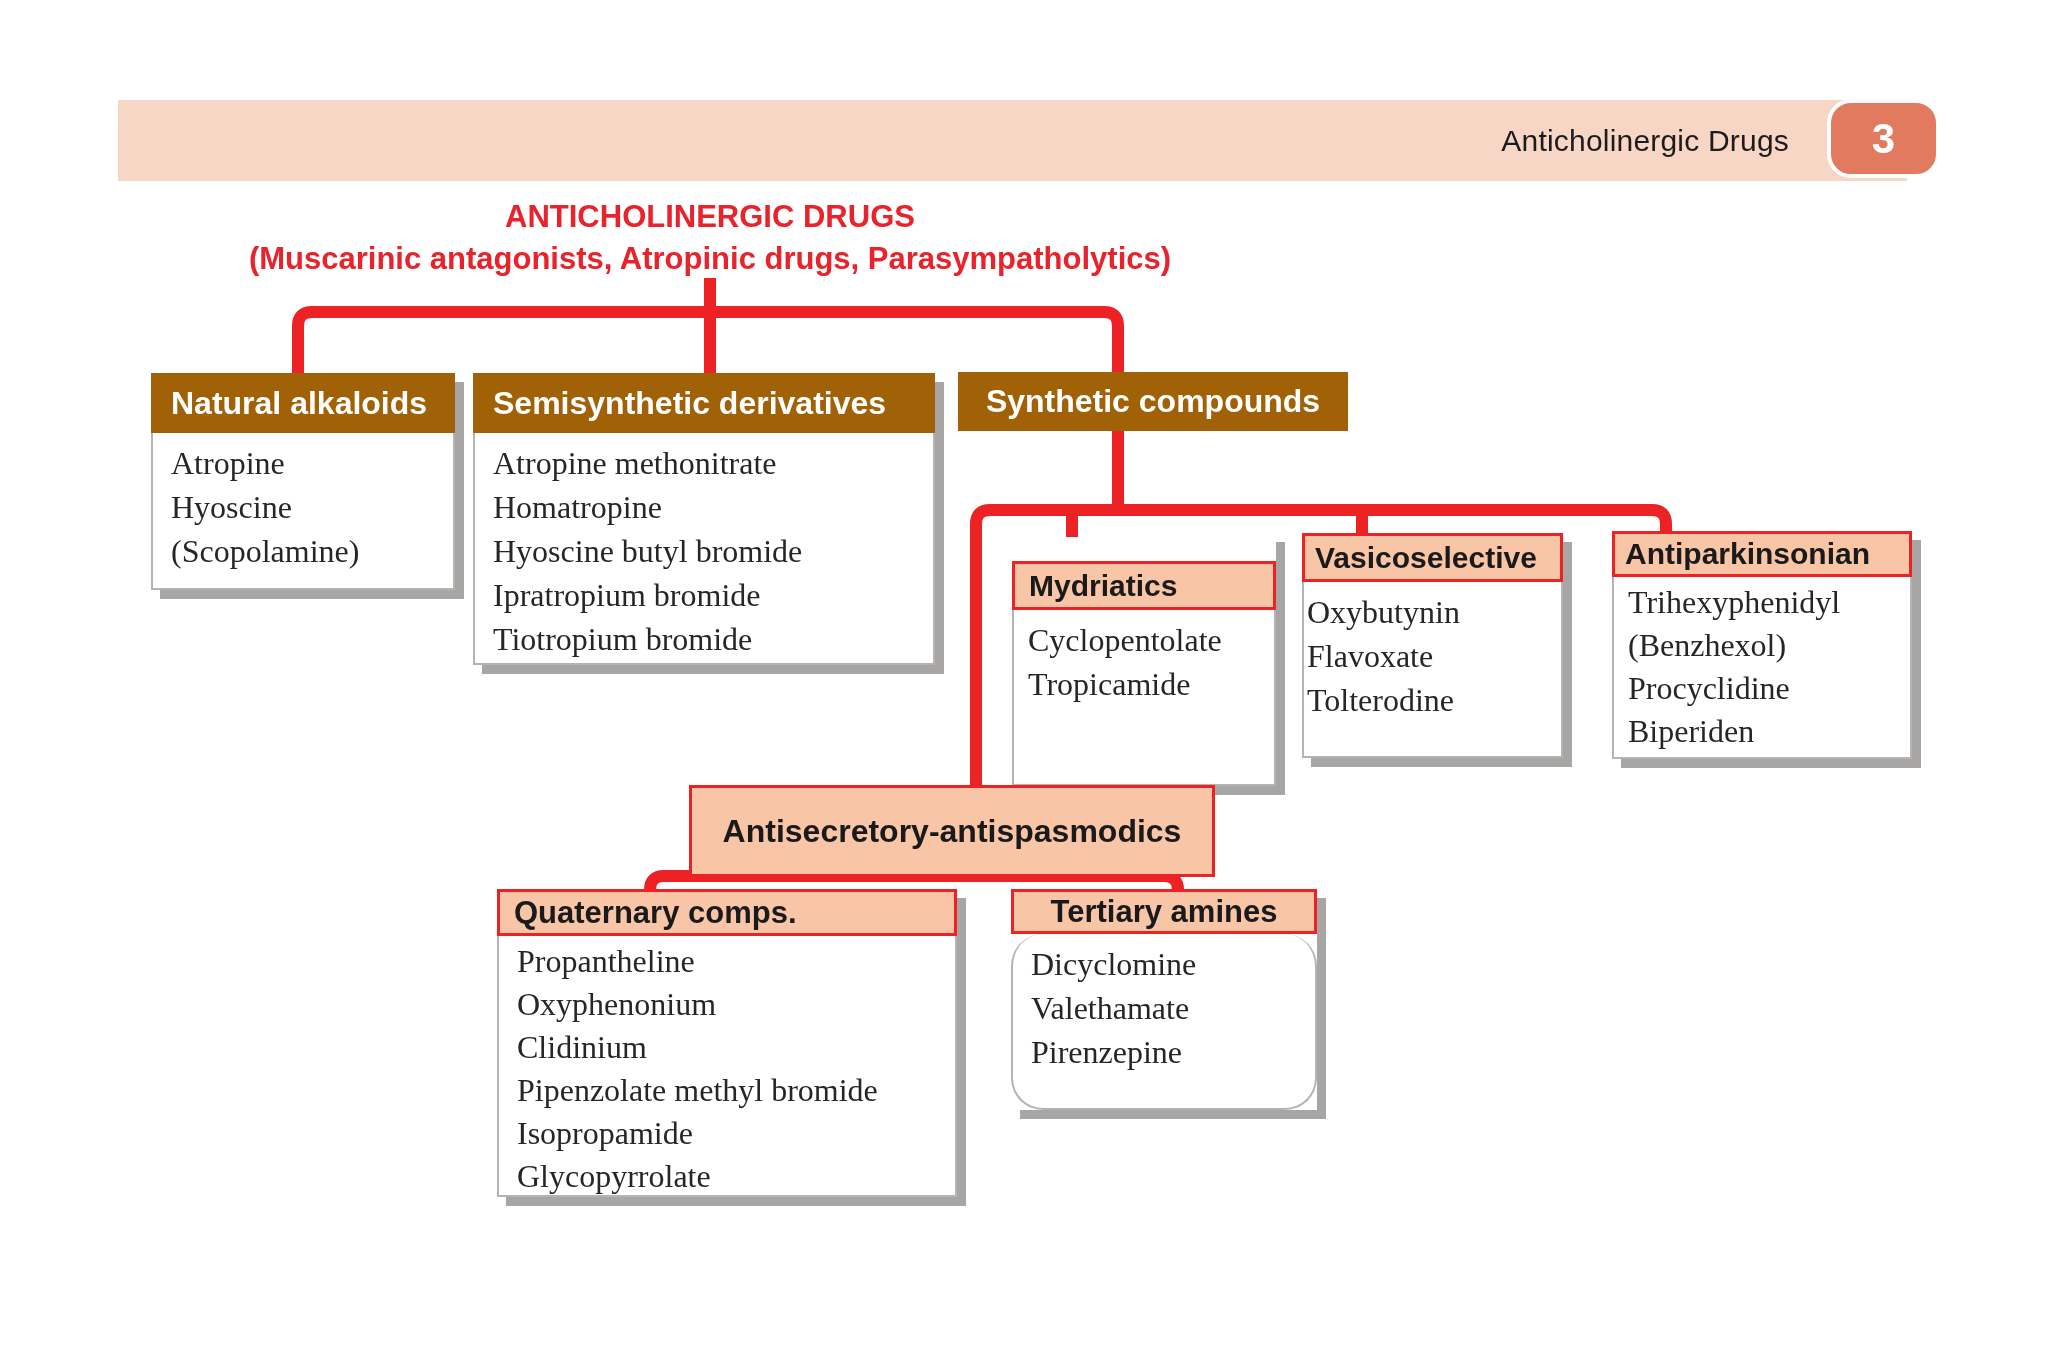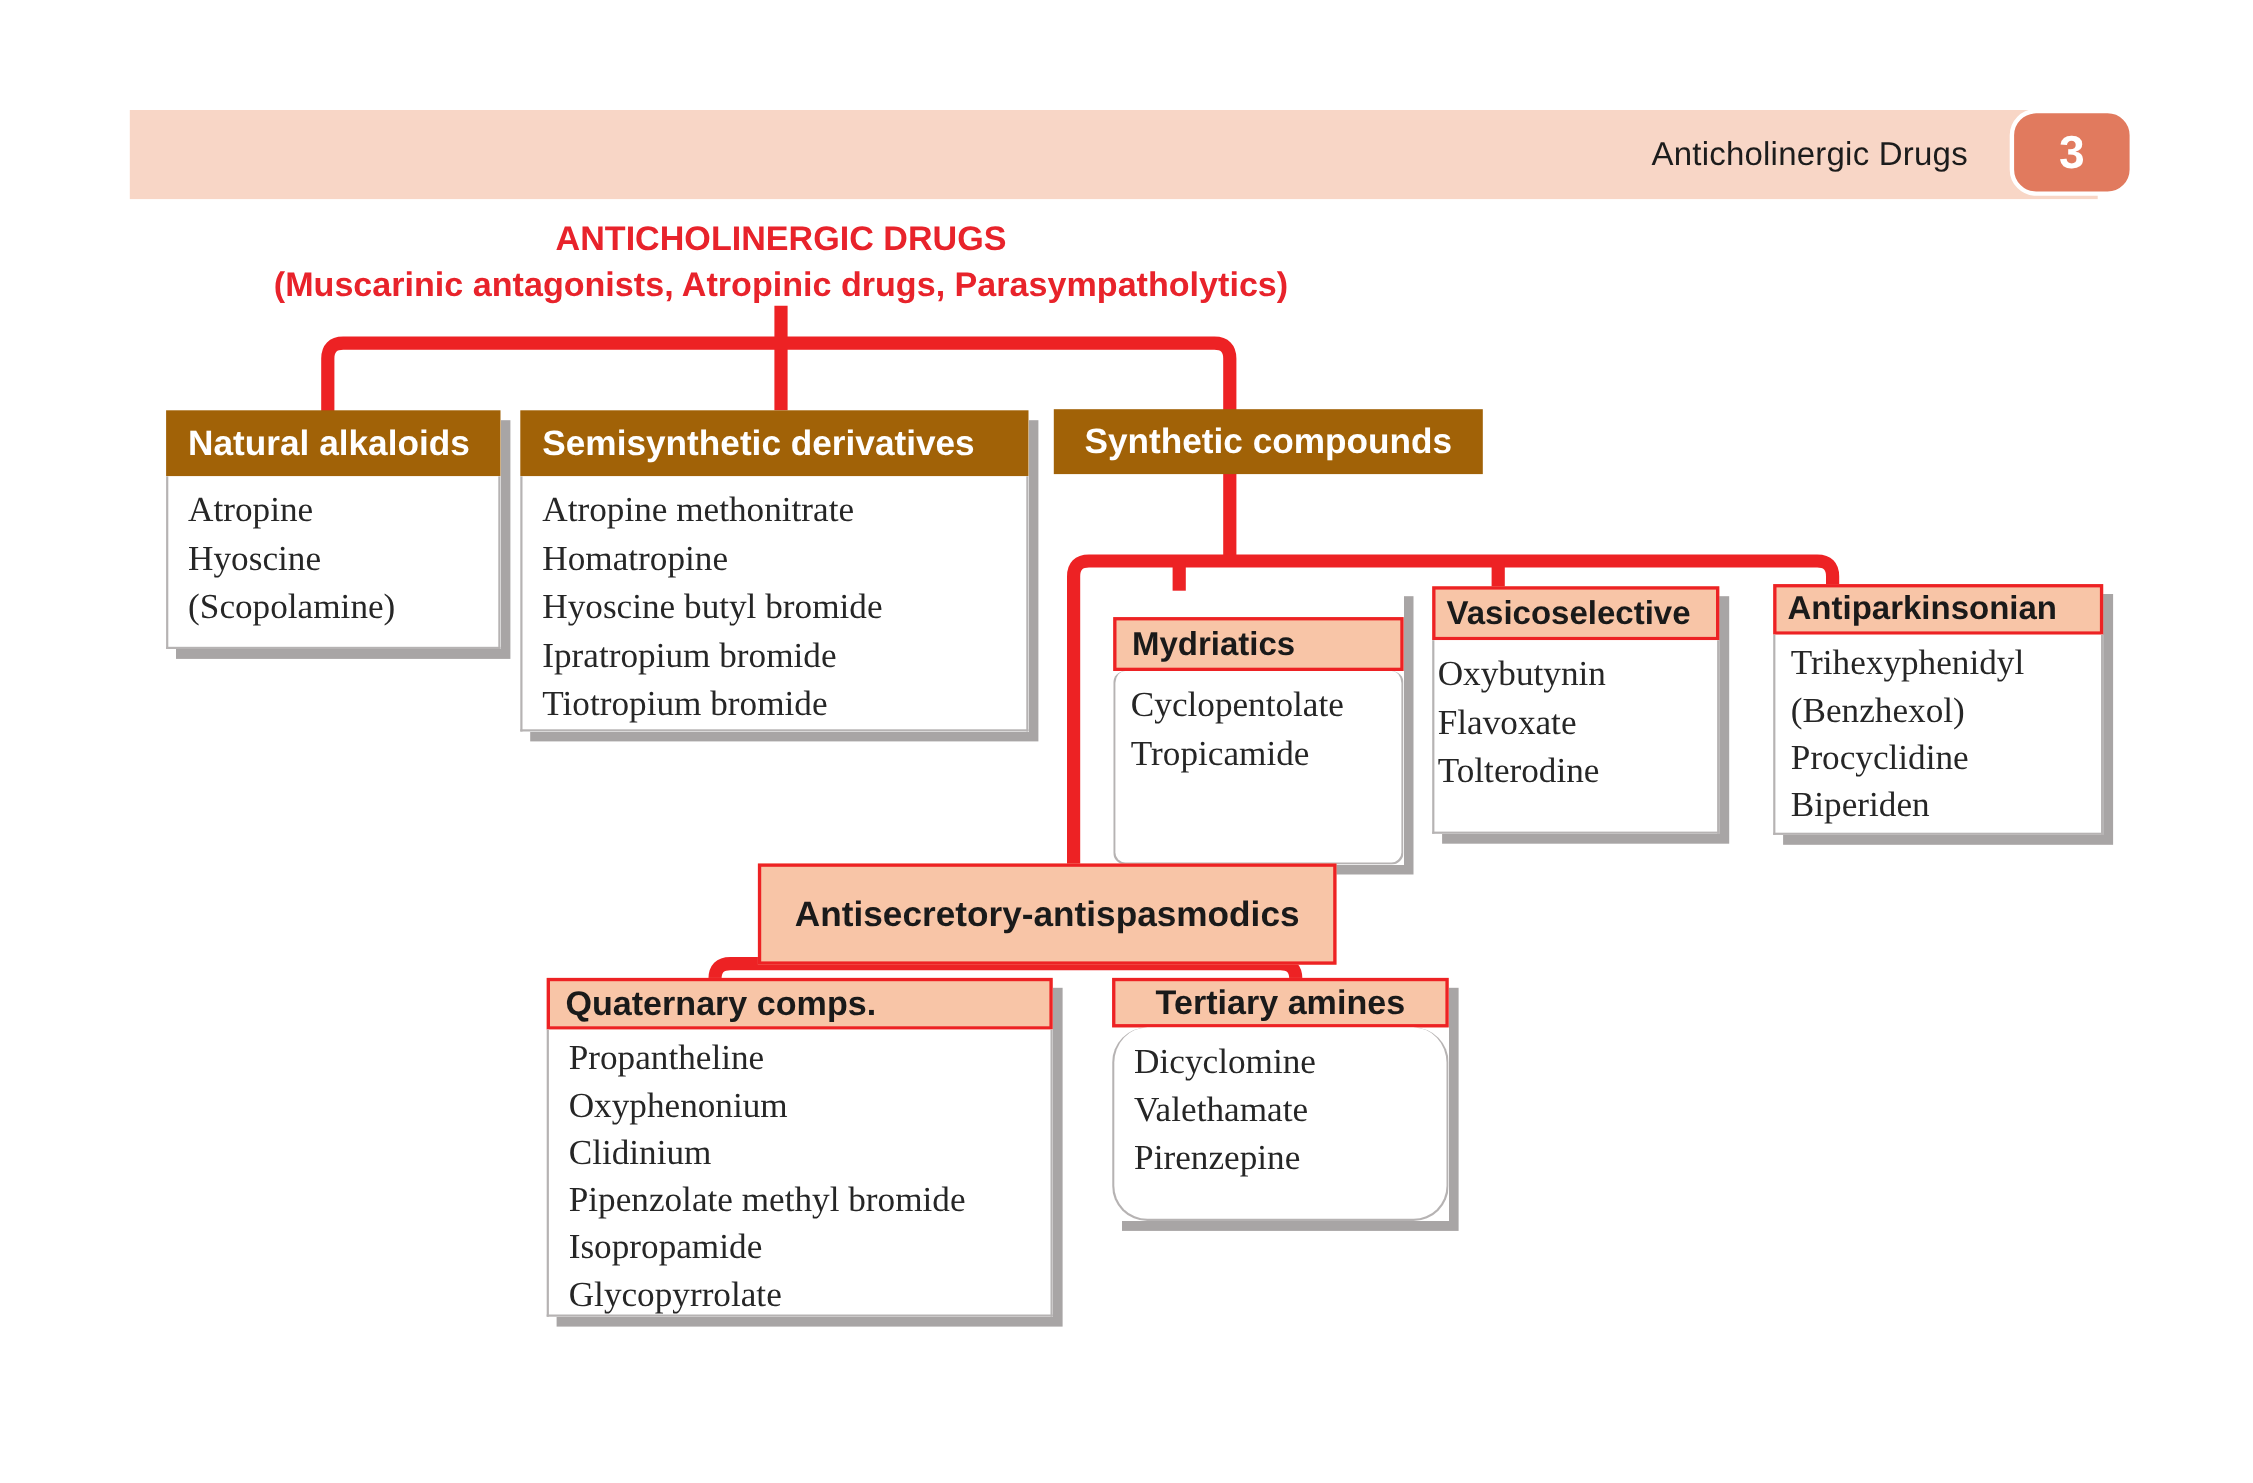--- a/index.html
+++ b/index.html
@@ -113,21 +113,21 @@
       <div class="li">Tiotropium bromide</div>
     </div>
   </div>
 
   <div class="node" style="left:958px;top:372px;width:390px;">
     <div class="redhead centered" style="height:59px;">Synthetic compounds</div>
   </div>
 
   <div class="node shadow" style="left:1012px;top:533px;width:264px;">
     <div class="pinkhead" style="height:49px;margin-top:28px;">Mydriatics</div>
-    <div class="whitebody lh44" style="height:176px;padding-left:14px;border-radius:11px;">
+    <div class="whitebody lh44" style="height:176px;padding-left:14px;">
       <div class="li">Cyclopentolate</div>
       <div class="li">Tropicamide</div>
     </div>
   </div>
 
   <div class="node shadow" style="left:1302px;top:533px;width:261px;">
     <div class="pinkhead" style="height:49px;padding-left:10px;">Vasicoselective</div>
     <div class="whitebody lh44" style="height:176px;padding-left:3px;">
       <div class="li">Oxybutynin</div>
       <div class="li">Flavoxate</div>

